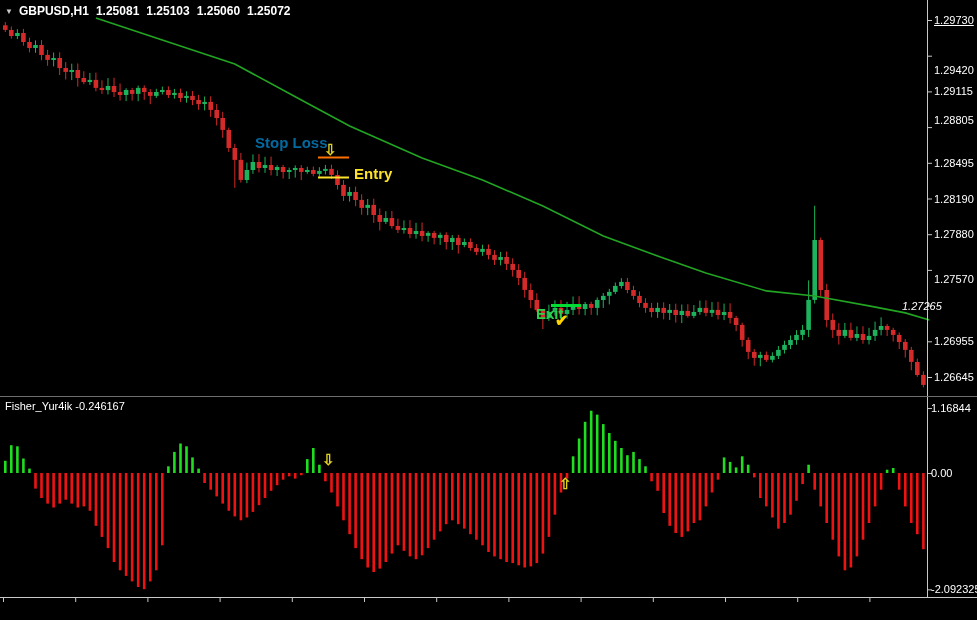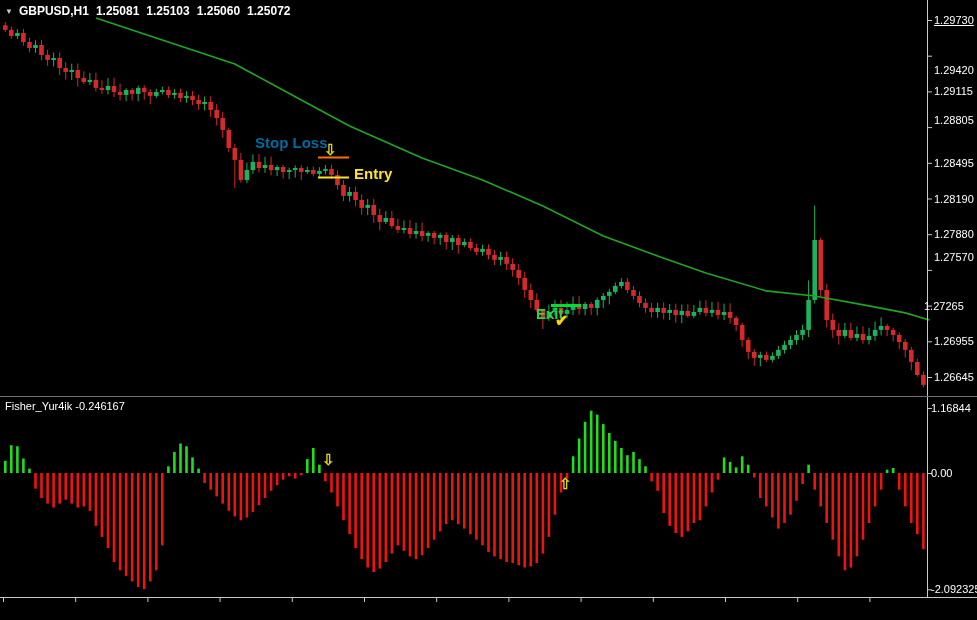--- a/index.html
+++ b/index.html
@@ -538,22 +538,22 @@
   <div id="osc-up" class="arrow" style="left: 559px; top: 477px; color: rgb(224, 208, 35);">⇧</div>
 
   <div id="price-axis">
       <div class="axis-label" style="left: 934px; top: 14px; text-decoration: underline;">1.29730</div>
       <div class="axis-label" style="left: 934px; top: 64px; text-align: center;">1.29420</div>
       <div class="axis-label" style="left: 934px; top: 85.4px;">1.29115</div>
       <div class="axis-label" style="left: 934px; top: 114px;">1.28805</div>
       <div class="axis-label" style="left: 934px; top: 156.8px; text-align: right;">1.28495</div>
       <div class="axis-label" style="left: 934px; top: 192.5px;">1.28190</div>
       <div class="axis-label" style="left: 934px; top: 228.2px;">1.27880</div>
-      <div class="axis-label" style="left: 934px; top: 251px;">1.27570</div>
-      <div class="axis-label" style="left: 924px; top: 299.6px;">1.27265</div>
+      <div class="axis-label" style="left: 934px; top: 273px;">1.27570</div>
+      <div class="axis-label" style="left: 902px; top: 299.6px; font-style: italic;">1.27265</div>
       <div class="axis-label" style="left: 934px; top: 335.3px;">1.26955</div>
       <div class="axis-label" style="left: 934px; top: 371px;">1.26645</div>
     </div>
   <div id="osc-axis">
       <div class="axis-label" style="left: 931px; top: 402.035px;">1.16844</div>
       <div class="axis-label" style="left: 931px; top: 467px;">0.00</div>
       <div class="axis-label" style="left: 931px; top: 583.333px;">-2.092325</div>
     </div>
   <div id="time-axis" style="position:absolute;left:0;top:598px;width:977px;height:22px;"></div>
 </div>

